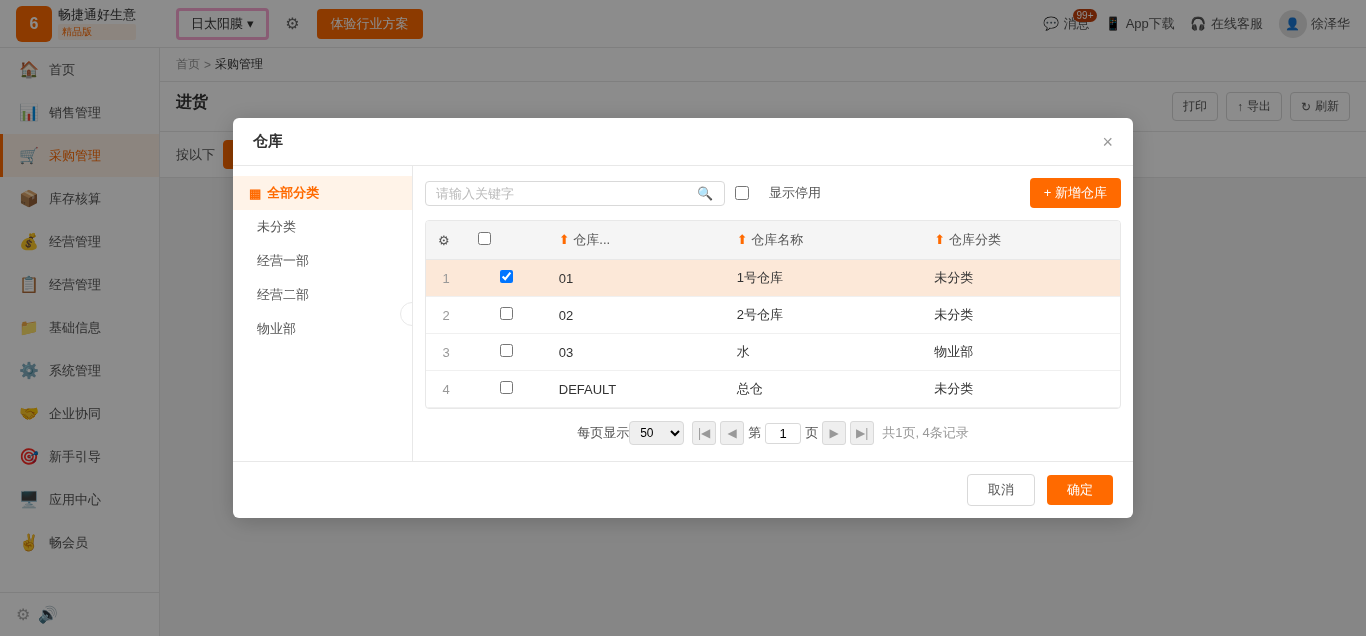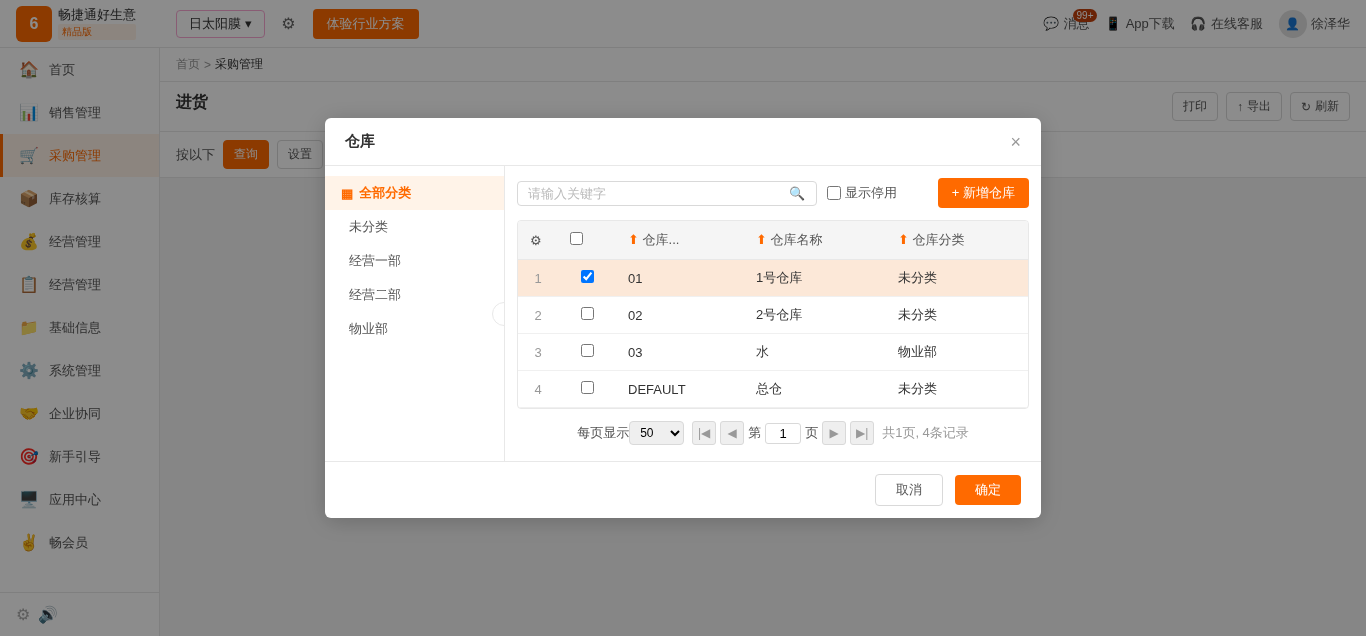--- a/index.html
+++ b/index.html
@@ -35,21 +35,21 @@
       font-size: 16px;
     }
     .logo-text { font-size: 13px; color: #333; line-height: 1.3; }
     .logo-sub { font-size: 10px; color: #ff6a00; background: #fff3e8; padding: 1px 4px; border-radius: 2px; }
     .header-middle { flex: 1; display: flex; align-items: center; gap: 8px; }
     .branch-selector {
       display: flex;
       align-items: center;
       gap: 4px;
       padding: 4px 12px;
-      border: 1px solid #f9a8d4;
+      border: 3px solid #f9a8d4;
       border-radius: 4px;
       cursor: pointer;
       font-size: 13px;
       color: #333;
     }
     .gear-btn {
       width: 32px;
       height: 32px;
       display: flex;
       align-items: center;
@@ -178,21 +178,21 @@
       z-index: 100;
       display: flex;
       align-items: center;
       justify-content: center;
     }
 
     
     .modal {
       background: #fff;
       border-radius: 6px;
-      width: 716px;
+      width: 900px;
       max-height: 600px;
       display: flex;
       flex-direction: column;
       box-shadow: 0 4px 24px rgba(0,0,0,0.2);
     }
     .modal-header {
       display: flex;
       align-items: center;
       justify-content: space-between;
       padding: 14px 20px;
@@ -259,21 +259,21 @@
       max-width: 300px;
     }
     .search-input-wrap input {
       border: none;
       outline: none;
       flex: 1;
       font-size: 13px;
       color: #333;
     }
     .search-input-wrap input::placeholder { color: #bbb; }
-    .show-disabled { display: flex; align-items: center; gap: 4px; font-size: 13px; color: #555; }
+    .show-disabled { display: flex; align-items: center; gap: 20px; font-size: 13px; color: #555; }
     .checkbox-input { width: 14px; height: 14px; cursor: pointer; }
     .add-btn {
       margin-left: auto;
       background: #ff6a00;
       color: #fff;
       border: none;
       padding: 6px 14px;
       border-radius: 4px;
       cursor: pointer;
       font-size: 13px;

